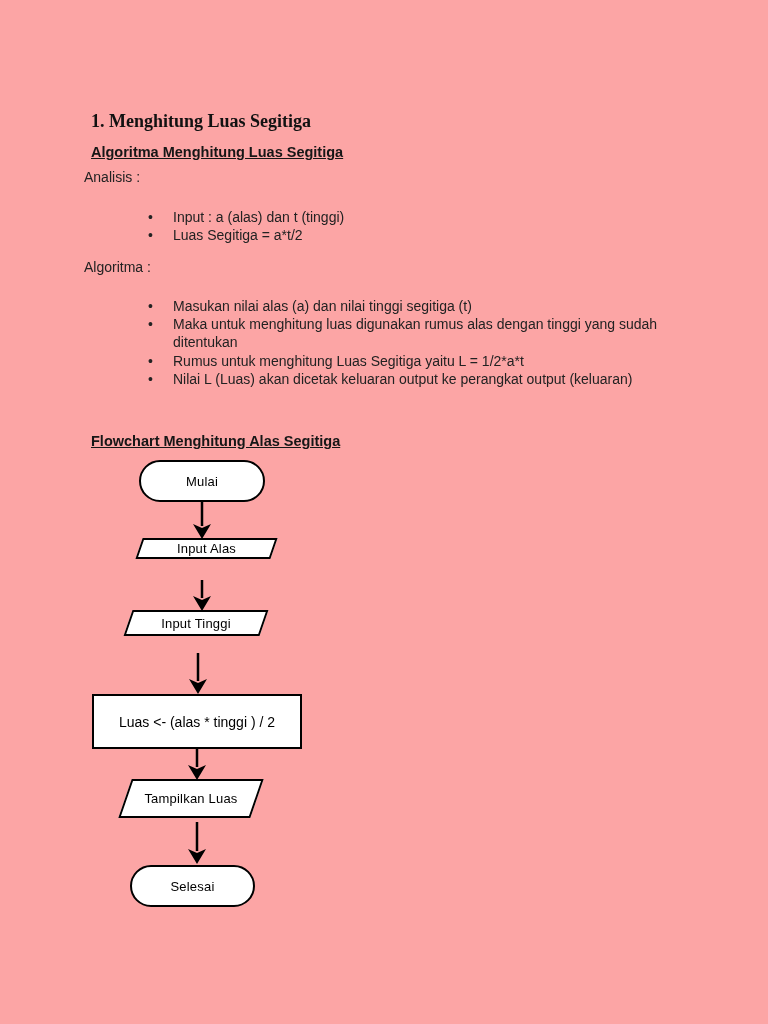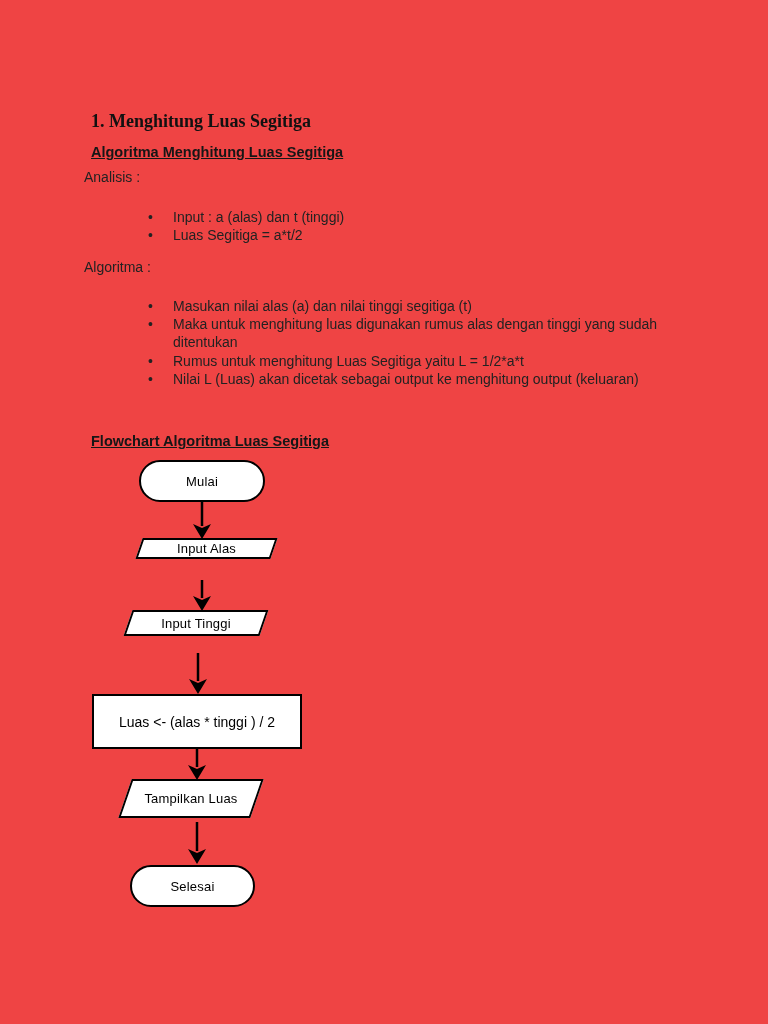--- a/index.html
+++ b/index.html
@@ -1,20 +1,20 @@
 <!DOCTYPE html>
 <html><head>
 <meta charset="utf-8">
 <style>
   html, body { margin: 0; padding: 0; background: #ffffff; }
   .page {
     position: relative;
     width: 768px;
     height: 1024px;
-    background: #ef4444;
+    background: #fca5a5;
     font-family: "Liberation Sans", sans-serif;
     color: #1b1b1b;
     overflow: hidden;
   }
 
   
   .doc-title {
     position: absolute;
     left: 91px; top: 111px;
     font-family: "Liberation Serif", serif;
@@ -125,24 +125,24 @@
     <li>Luas Segitiga = a*t/2</li>
   </ul>
 
   <div class="para-label label-algoritma">Algoritma :</div>
 
   <ul class="doc-list list-algoritma">
     <li>Masukan nilai alas (a) dan nilai tinggi segitiga (t)</li>
     <li>Maka untuk menghitung luas digunakan rumus alas dengan tinggi yang sudah
 ditentukan</li>
     <li>Rumus untuk menghitung Luas Segitiga yaitu L = 1/2*a*t</li>
-    <li>Nilai L (Luas) akan dicetak sebagai output ke menghitung output (keluaran)</li>
+    <li>Nilai L (Luas) akan dicetak keluaran output ke perangkat output (keluaran)</li>
   </ul>
 
-  <div class="section-heading heading-flowchart">Flowchart Algoritma Luas Segitiga</div>
+  <div class="section-heading heading-flowchart">Flowchart Menghitung Alas Segitiga</div>
 
   <div class="flowchart">
 
     <div class="terminator term-start">
       <div class="node-label">Mulai</div>
     </div>
 
     <svg class="flow-arrow" style="left:192px; top:502px;" width="20" height="37" viewBox="0 0 20 37">
       <line x1="10" y1="0" x2="10" y2="24" stroke="#000" stroke-width="2.5"></line>
       <path d="M1,22 L10,37 L19,22 L10,26 Z" fill="#000"></path>

